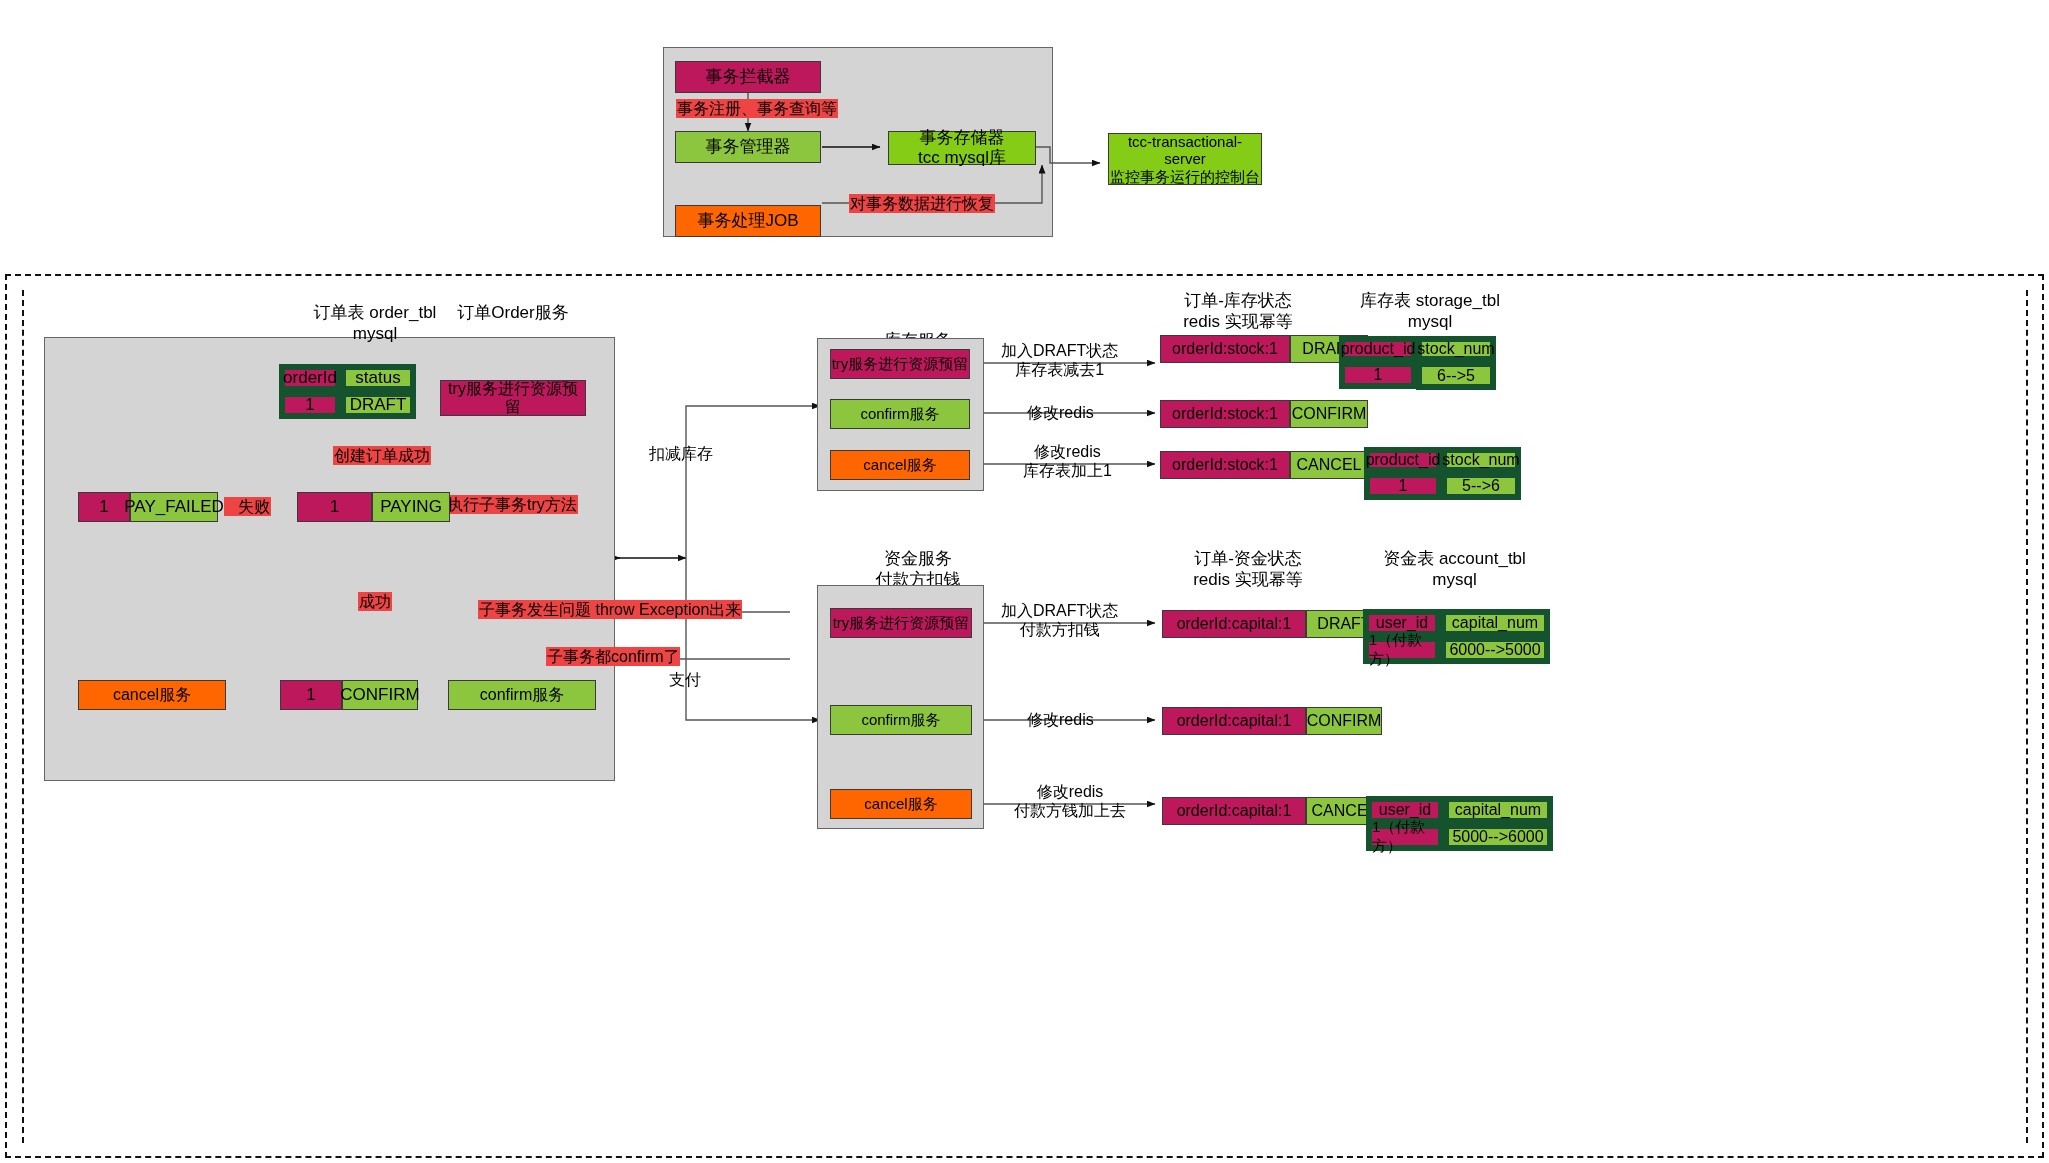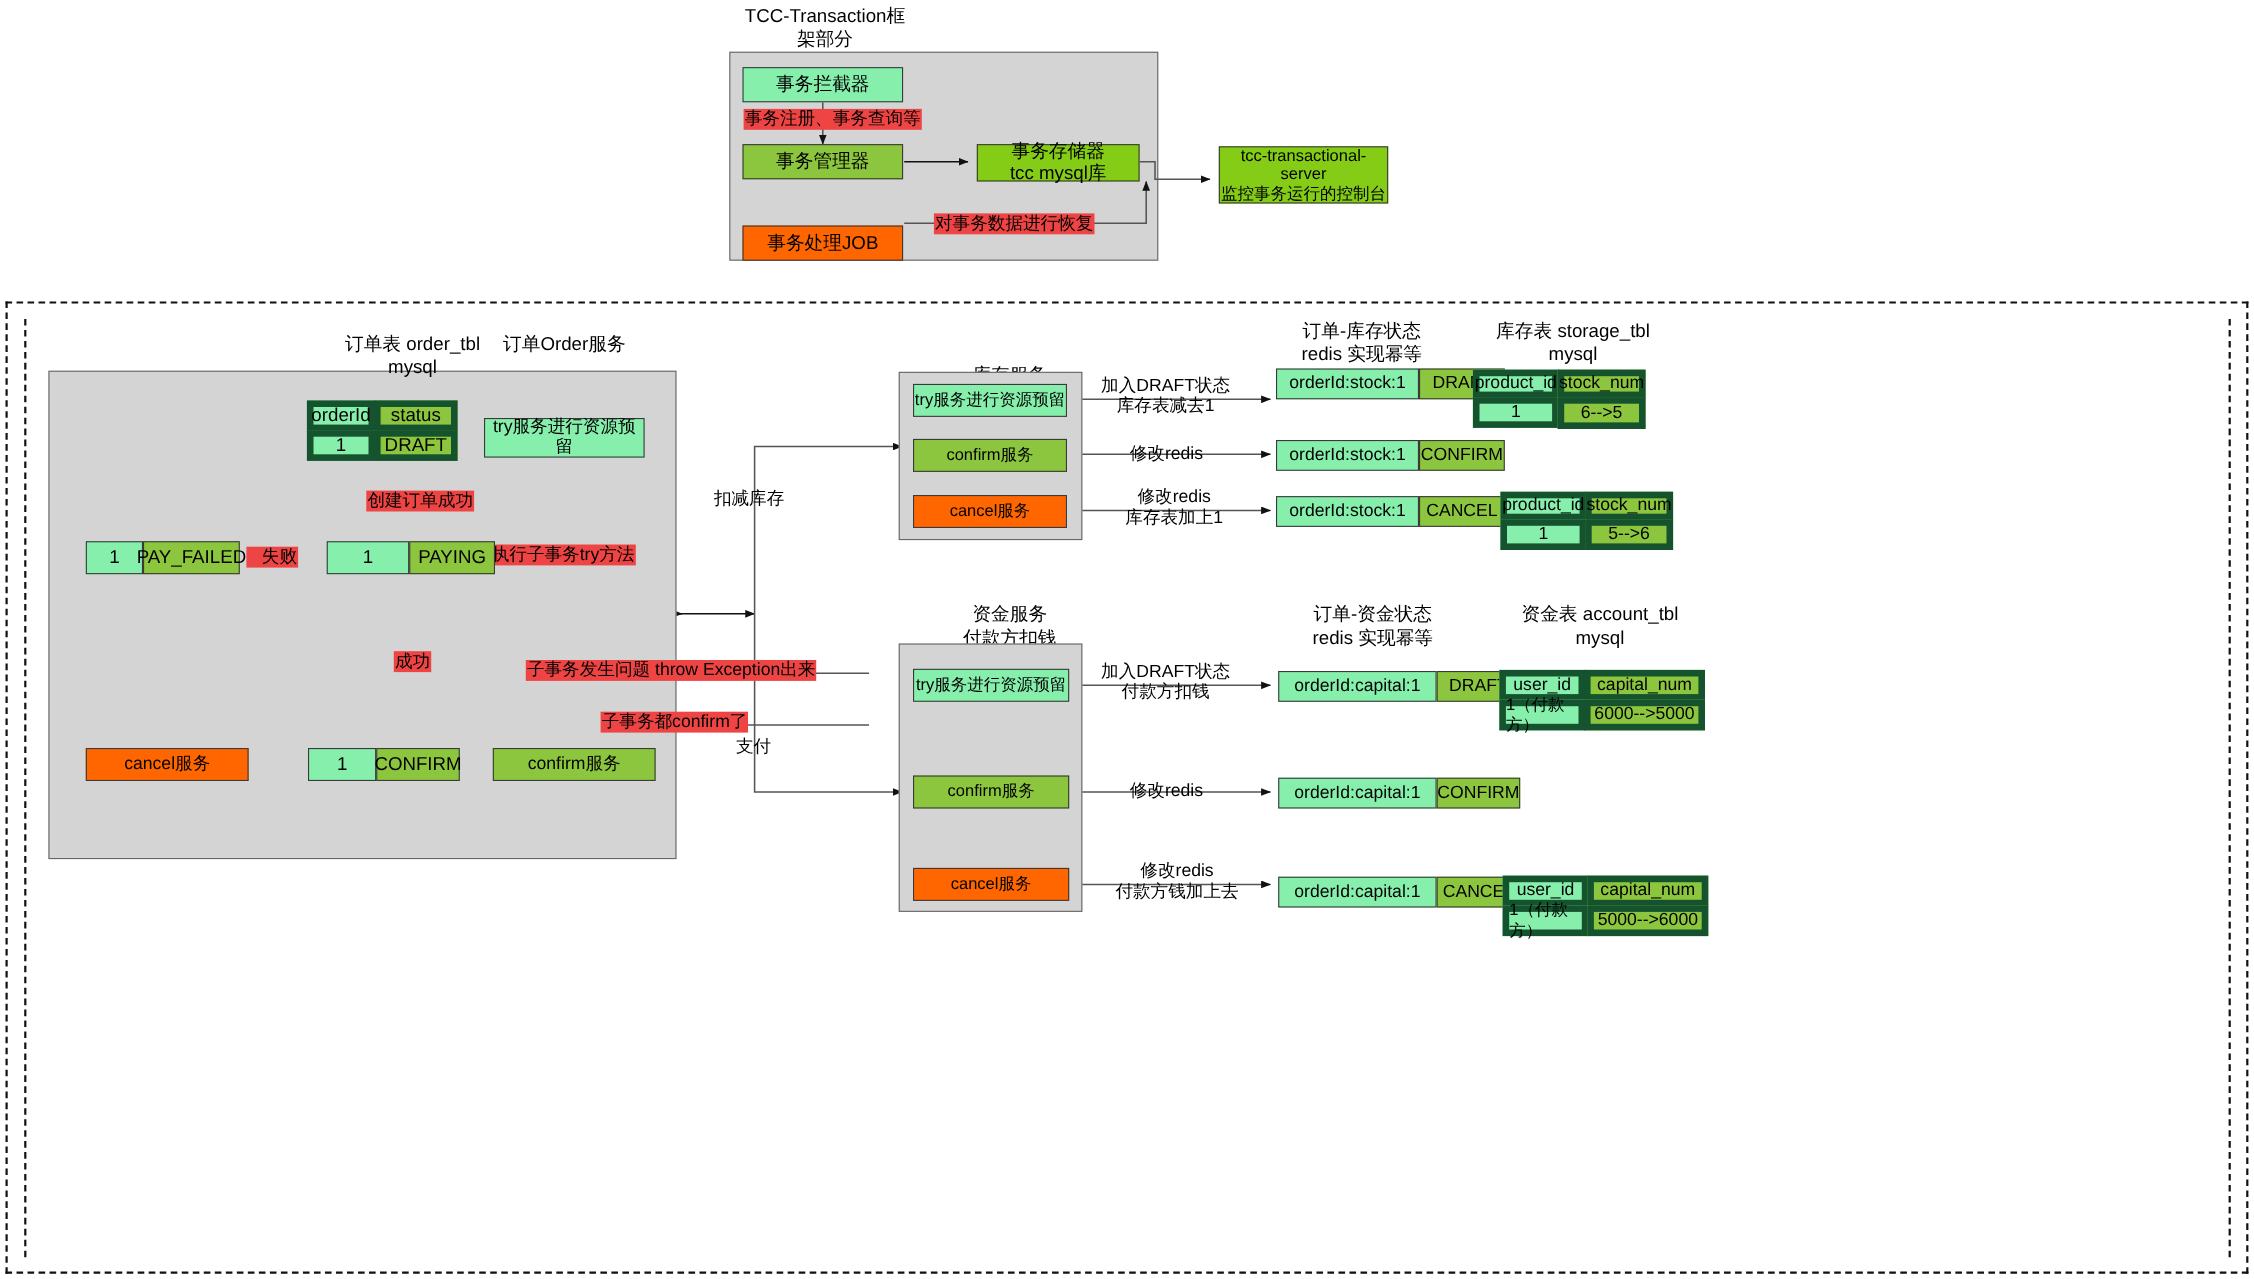--- a/index.html
+++ b/index.html
@@ -6,44 +6,40 @@
   body{
     font-family:"Liberation Sans","DejaVu Sans",sans-serif;
     width:2049px;height:1163px;position:relative;overflow:hidden;
     color:#000;
   }
   .canvas{position:absolute;left:0;top:0;width:2049px;height:1163px;}
   svg.lines{position:absolute;left:0;top:0;width:2049px;height:1163px;pointer-events:none;}
   .node{position:absolute;box-sizing:border-box;display:flex;align-items:center;justify-content:center;text-align:center;line-height:1.15;}
   .group{position:absolute;box-sizing:border-box;background:#d4d4d4;border:1px solid #666;}
   .box{border:1px solid #3a3a3a;font-size:17px;}
-  .orange{background:#86efac;}
+  .orange{background:#be185d;}
   .green{background:#8cc63e;}
   .red{background:#ff6600;}
   .blue{background:#84cc16;}
   .title{position:absolute;font-size:17px;text-align:center;line-height:1.25;color:#000;}
   .edgelabel{position:absolute;font-size:16px;background:#ef4444;line-height:1.2;text-align:center;white-space:nowrap;padding:0 1px;}
   .edgelabel.nobg{background:transparent;}
   .tbl{position:absolute;display:flex;box-sizing:border-box;}
   .tbl .cell{box-sizing:border-box;border:1px solid #3a3a3a;display:flex;align-items:center;justify-content:center;font-size:17px;}
   .tbl2{position:absolute;box-sizing:border-box;}
   .tbl2 .row{display:flex;}
   .tbl2 .cell{box-sizing:border-box;border:6px solid #14532d;display:flex;align-items:center;justify-content:center;font-size:17px;margin:-1px 0 0 -1px;}
   .dashed-outer{position:absolute;box-sizing:border-box;border:2px dashed #111;}
   .dashed-inner{position:absolute;box-sizing:border-box;border-left:2px dashed #111;border-right:2px dashed #111;}
 </style>
 </head>
 <body>
 
 <div class="canvas">
 
-  <div class="title" style="left:620px;top:4px;width:260px;">
-    <div>TCC-Transaction框</div>
-    <div>架部分</div>
-  </div>
 
   <div class="group" style="left:663px;top:47px;width:390px;height:190px;"></div>
 
   <svg class="lines">
     <defs>
       <marker id="arr" markerWidth="9" markerHeight="7" refX="8.5" refY="3.5" orient="auto" markerUnits="userSpaceOnUse">
         <path d="M0,0 L9,3.5 L0,7 z" fill="#111"></path>
       </marker>
       <marker id="arrg" markerWidth="9" markerHeight="7" refX="8.5" refY="3.5" orient="auto" markerUnits="userSpaceOnUse">
         <path d="M0,0 L9,3.5 L0,7 z" fill="#555"></path>

